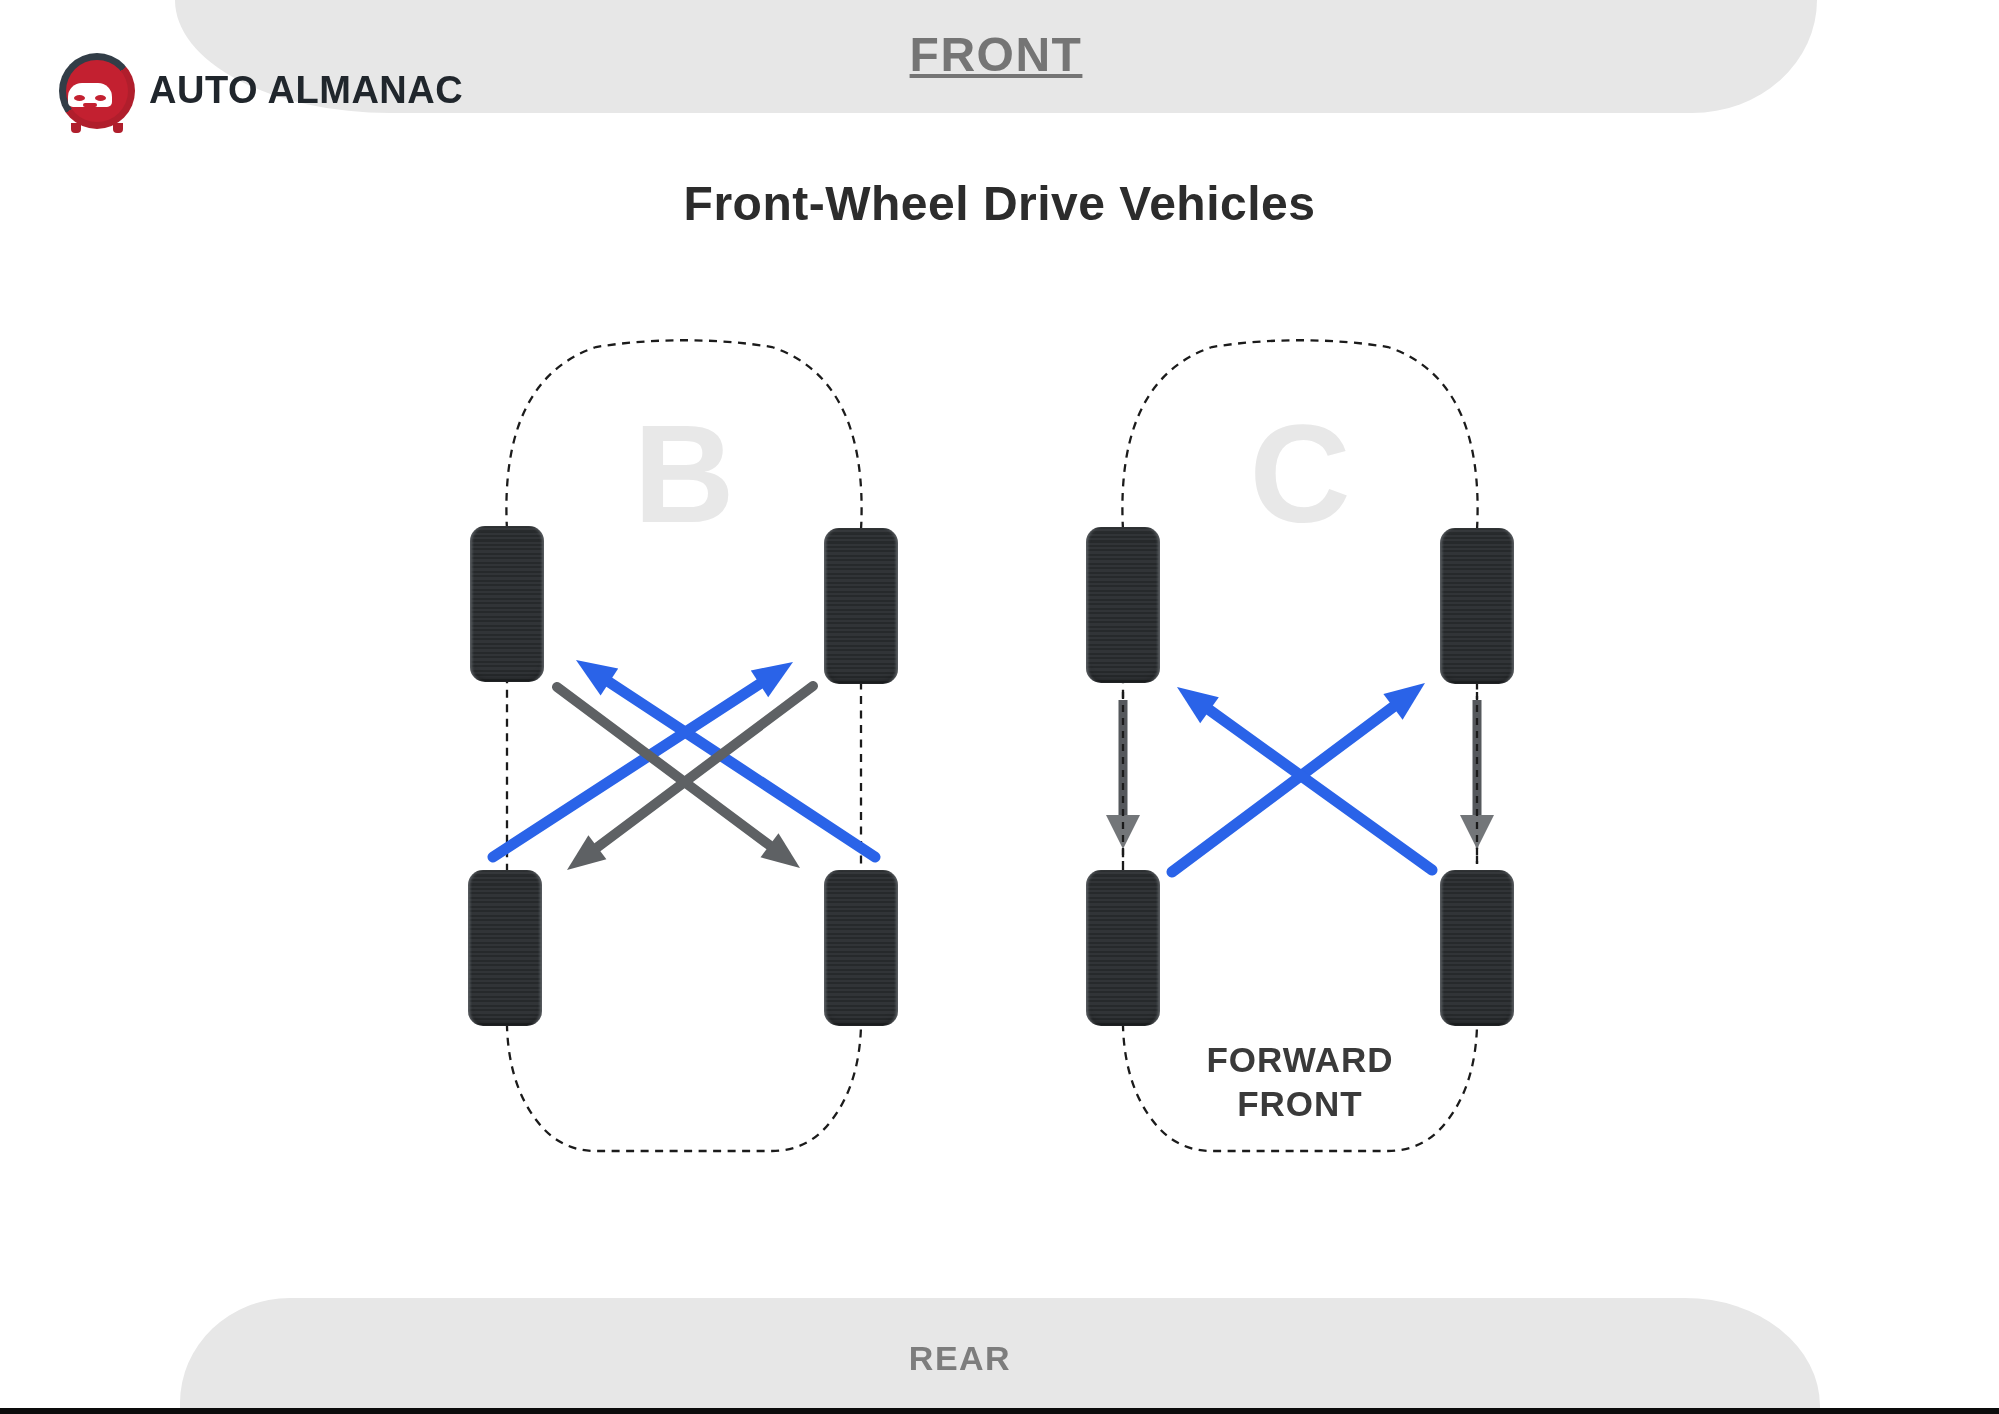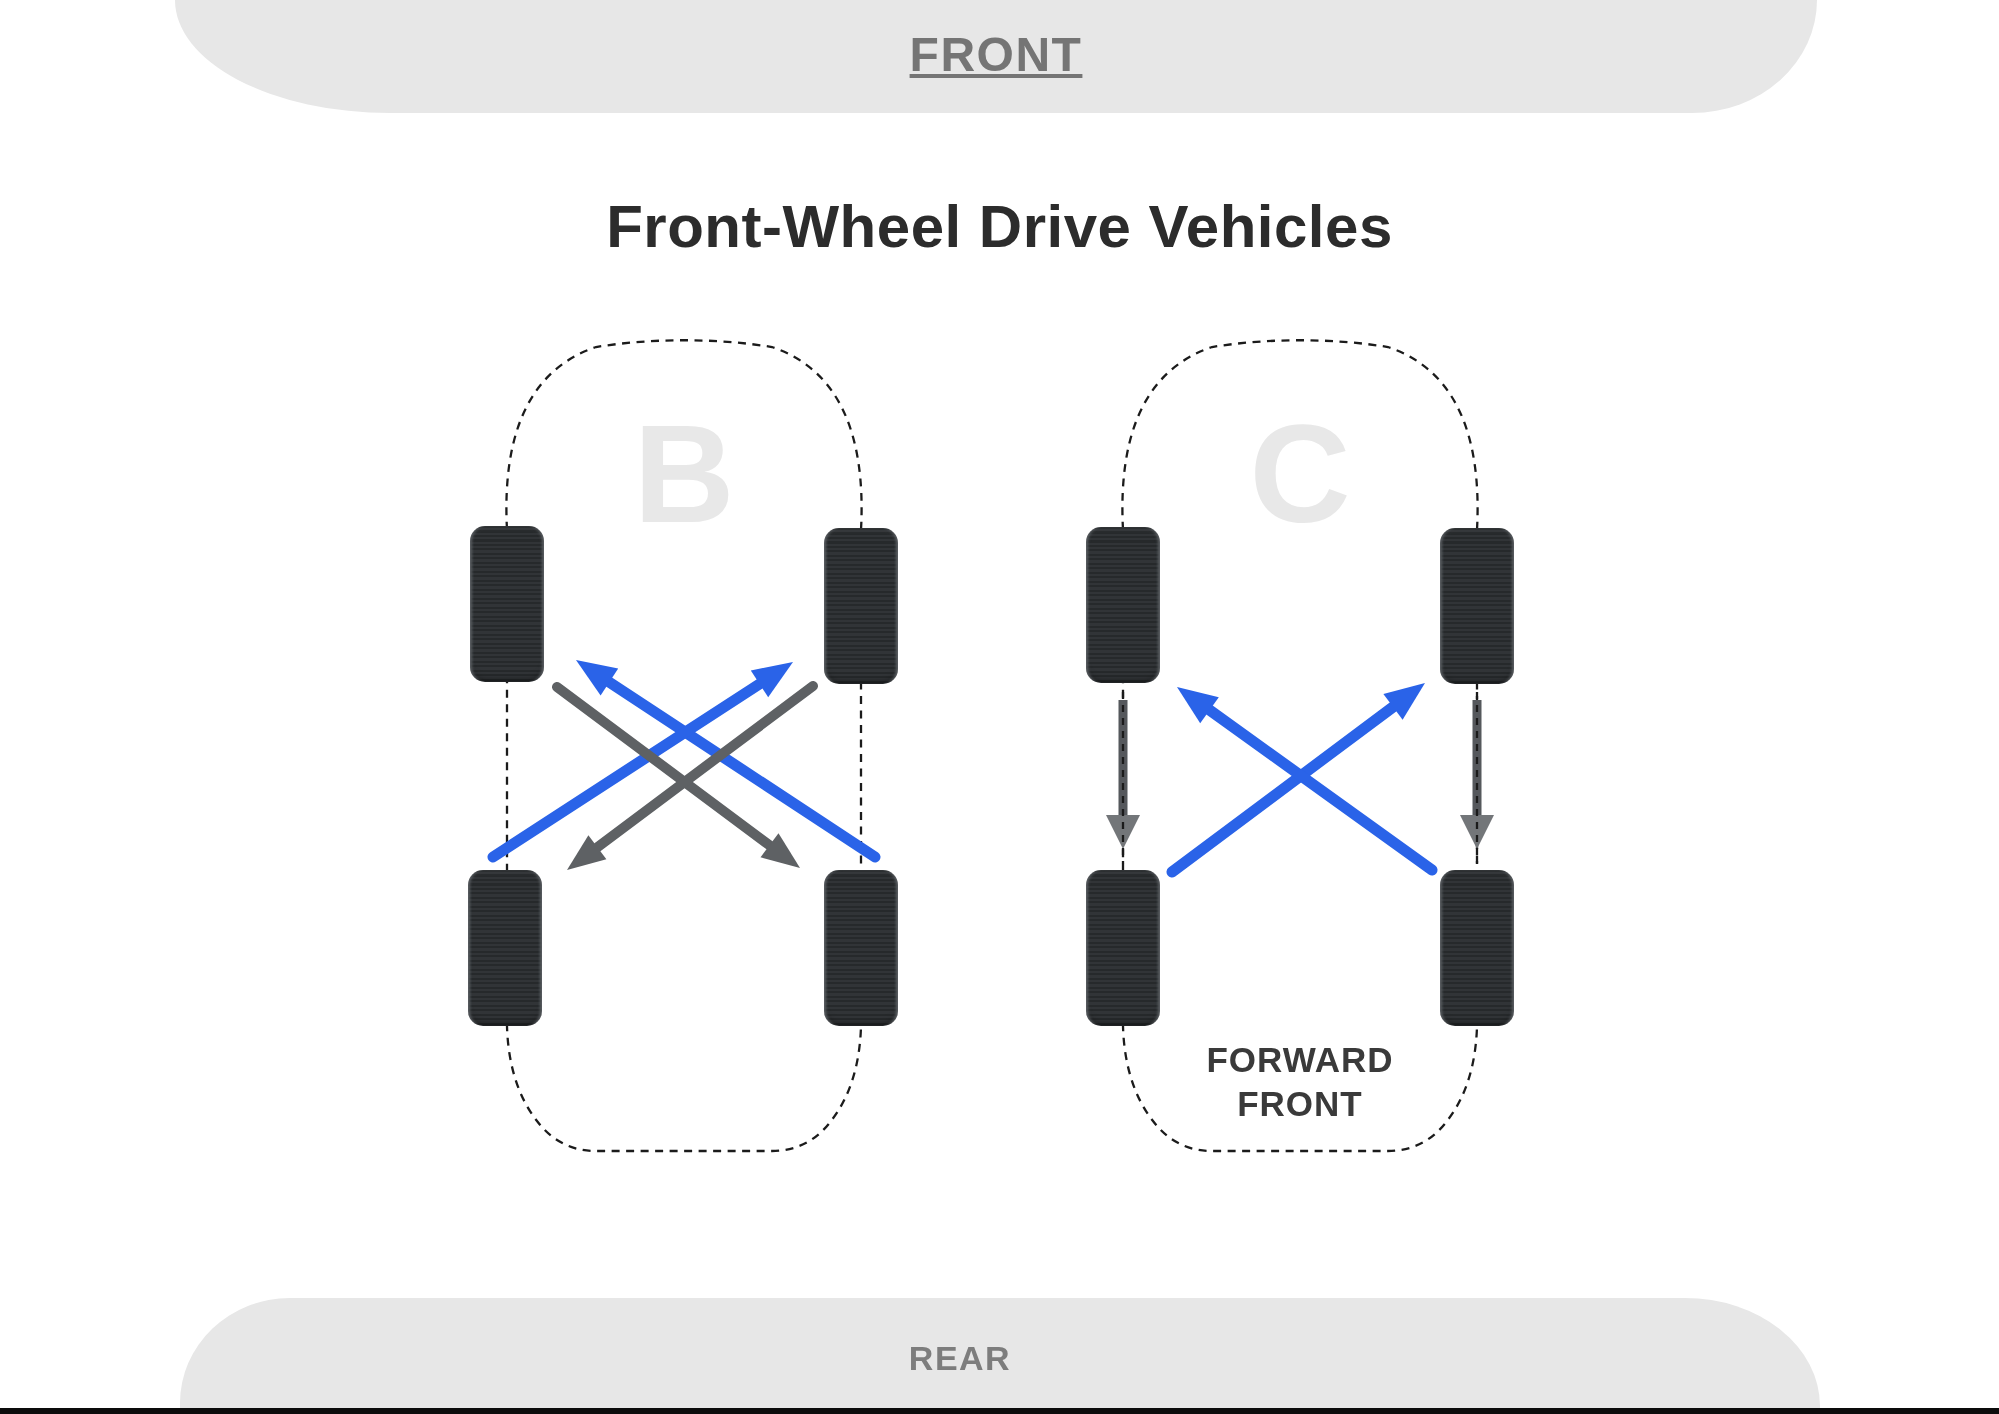--- a/index.html
+++ b/index.html
@@ -62,22 +62,22 @@
   }
   .logo-stub.ls{left:12px;}
   .logo-stub.rs{left:54px;}
   .brand-name{
     margin-left:14px;font-size:38px;font-weight:800;color:#20262c;letter-spacing:0.5px;
     white-space:nowrap;padding-bottom:4px;
   }
 
   
   .page-title{
-    position:absolute;left:0;top:192px;width:100%;text-align:center;
-    font-size:60px;font-weight:800;color:#2c2c2c;letter-spacing:0.5px;
+    position:absolute;left:0;top:176px;width:100%;text-align:center;
+    font-size:48px;font-weight:800;color:#2c2c2c;letter-spacing:0.5px;
   }
 
   
   svg.overlay{position:absolute;left:0;top:0;}
 
   .watermark-letter{
     position:absolute;top:404px;width:240px;text-align:center;
     font-size:140px;font-weight:800;color:#e8e8e8;line-height:140px;
     user-select:none;
   }
@@ -106,20 +106,33 @@
 </style>
 </head>
 <body>
 
 <div id="stage">
 
   <div class="top-banner">
     <div class="banner-text">FRONT</div>
   </div>
 
+  <div class="brand">
+    <div class="logo-mark">
+      <div class="logo-circle"></div>
+      <div class="logo-circle-inner"></div>
+      <div class="logo-car-body"></div>
+      <div class="logo-car-window lw"></div>
+      <div class="logo-car-window rw"></div>
+      <div class="logo-car-grille"></div>
+      <div class="logo-stub ls"></div>
+      <div class="logo-stub rs"></div>
+    </div>
+    <div class="brand-name">AUTO ALMANAC</div>
+  </div>
 
   <div class="page-title">Front-Wheel Drive Vehicles</div>
 
   <svg class="overlay" width="1999" height="1414" viewBox="0 0 1999 1414">
 
     <path d="M 507,530 C 502,436 528,370 596,347 C 652,338 716,338 772,347
          C 840,370 866,436 861,530 L 861,1026
          C 860,1064 850,1097 831,1121 C 816,1141 796,1151 772,1151
          L 596,1151 C 572,1151 552,1141 537,1121 C 518,1097 508,1064 507,1026 Z" fill="none" stroke="#1b1b1b" stroke-width="2.3" stroke-dasharray="8 6.5"></path>
 

